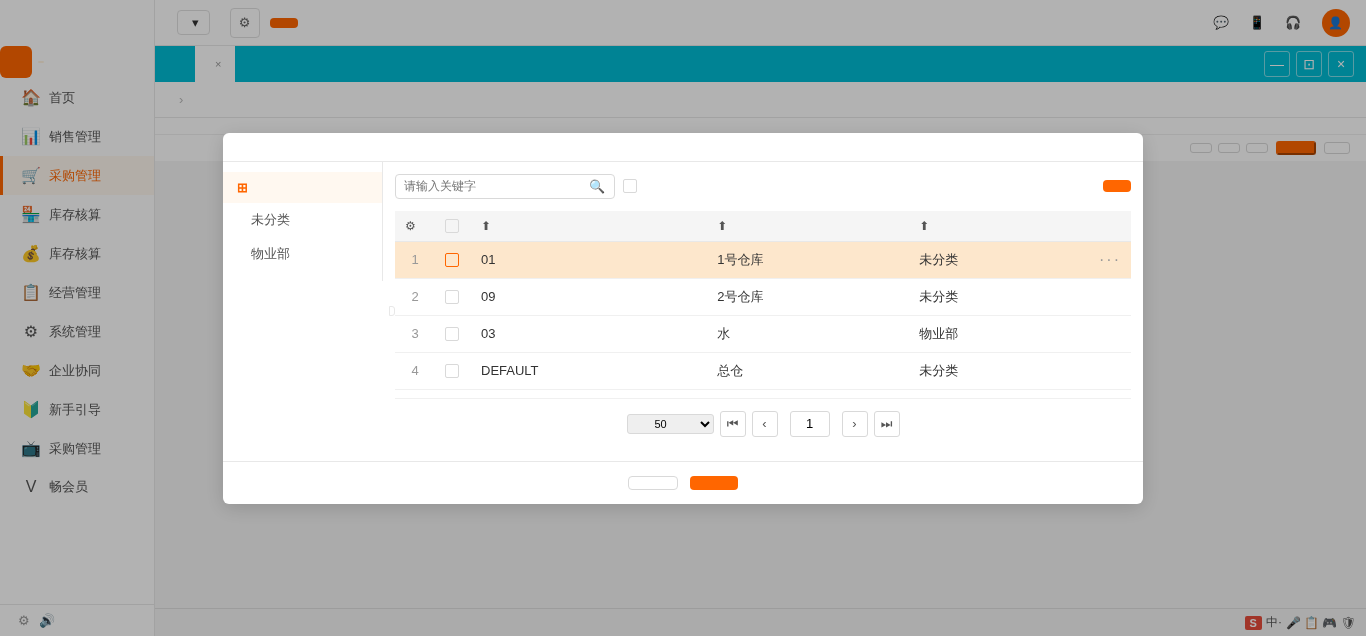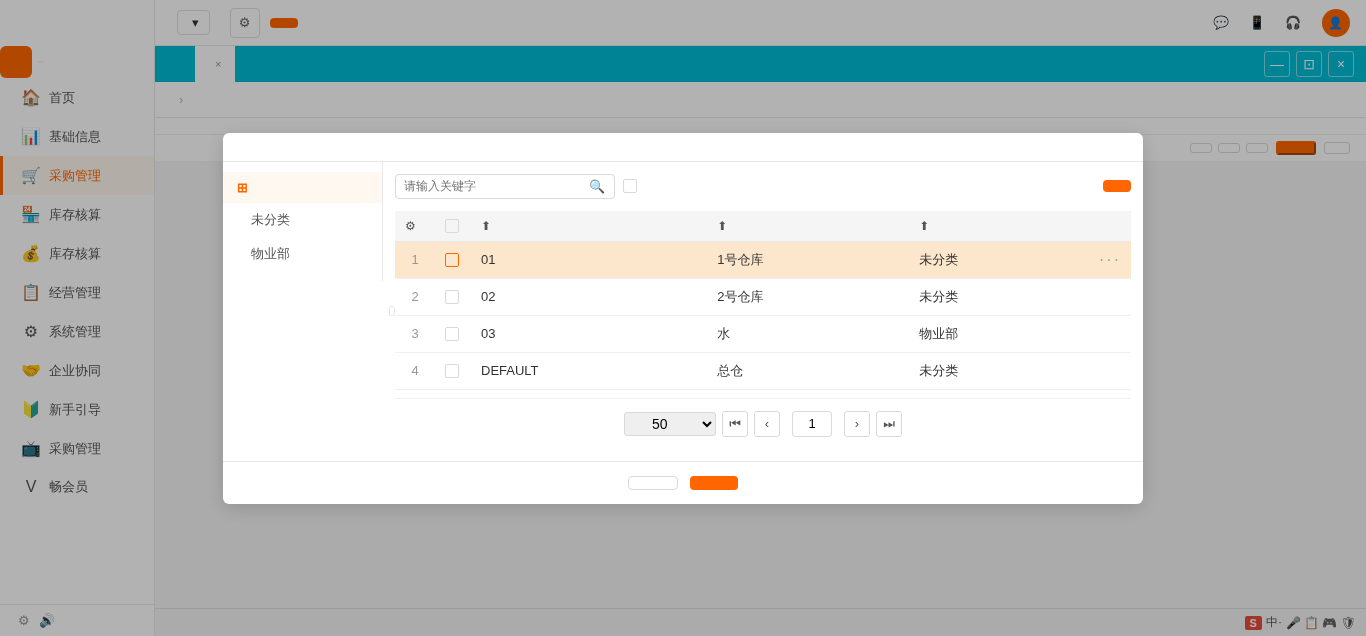--- a/index.html
+++ b/index.html
@@ -240,21 +240,21 @@
       display: flex; align-items: center; justify-content: center;
       cursor: pointer; color: #555; background: #fff;
     }
     .page-input {
       width: 40px; height: 26px;
       border: 1px solid #d9d9d9; border-radius: 3px;
       text-align: center; font-size: 13px;
     }
     .page-size-select {
       border: 1px solid #d9d9d9; border-radius: 3px;
-      padding: 2px 23px; font-size: 14px; cursor: pointer;
+      padding: 2px 23px; font-size: 11px; cursor: pointer;
     }
 
     
     .modal-footer {
       display: flex; justify-content: center; gap: 12px;
       padding: 14px 20px;
       border-top: 1px solid #e8e8e8;
     }
     .cancel-btn {
       padding: 6px 24px; border: 1px solid #d9d9d9;
@@ -295,21 +295,21 @@
       </div>
     </div>
     <div class="sidebar-menu">
 
     <div class="menu-item">
           <span class="menu-icon">🏠</span>
                      <span>首页</span>
         </div>
         <div class="menu-item">
           <span class="menu-icon">📊</span>
-                     <span>基础信息</span>
+                     <span>销售管理</span>
         </div>
         <div class="menu-item active">
           <span class="menu-icon">🛒</span>
                      <span>采购管理</span>
         </div>
         <div class="menu-item">
           <span class="menu-icon">🏪</span>
                      <span>库存核算</span>
         </div>
         <div class="menu-item">
@@ -491,21 +491,21 @@
       <td>01</td>
       <td>1号仓库</td>
       <td>未分类</td>
       <td><span class="row-actions">···</span></td>
     </tr>
                 <tr>
       <td style="text-align:center;color:#999;">2</td>
       <td style="text-align:center;">
         <div class="checkbox-custom" style=""></div>
       </td>
-      <td>02</td>
+      <td>09</td>
       <td>2号仓库</td>
       <td>未分类</td>
       <td><span class="row-actions"></span></td>
     </tr>
                 <tr>
       <td style="text-align:center;color:#999;">3</td>
       <td style="text-align:center;">
         <div class="checkbox-custom" style=""></div>
       </td>
       <td>03</td>

